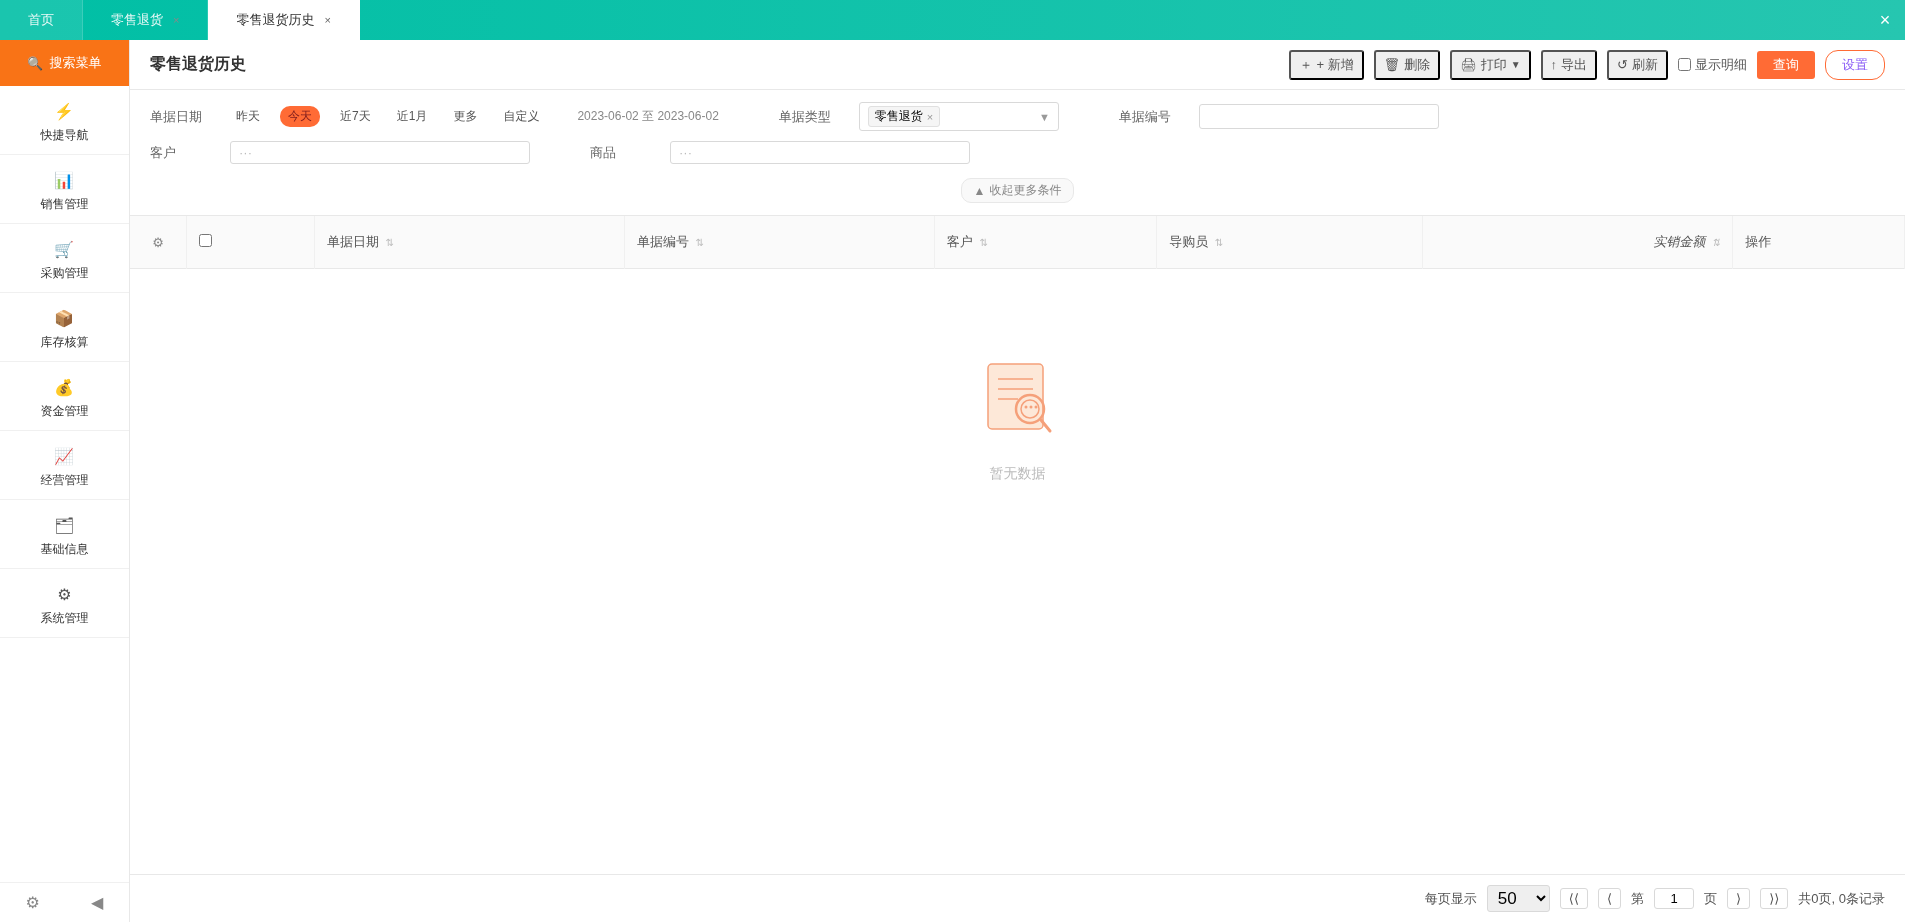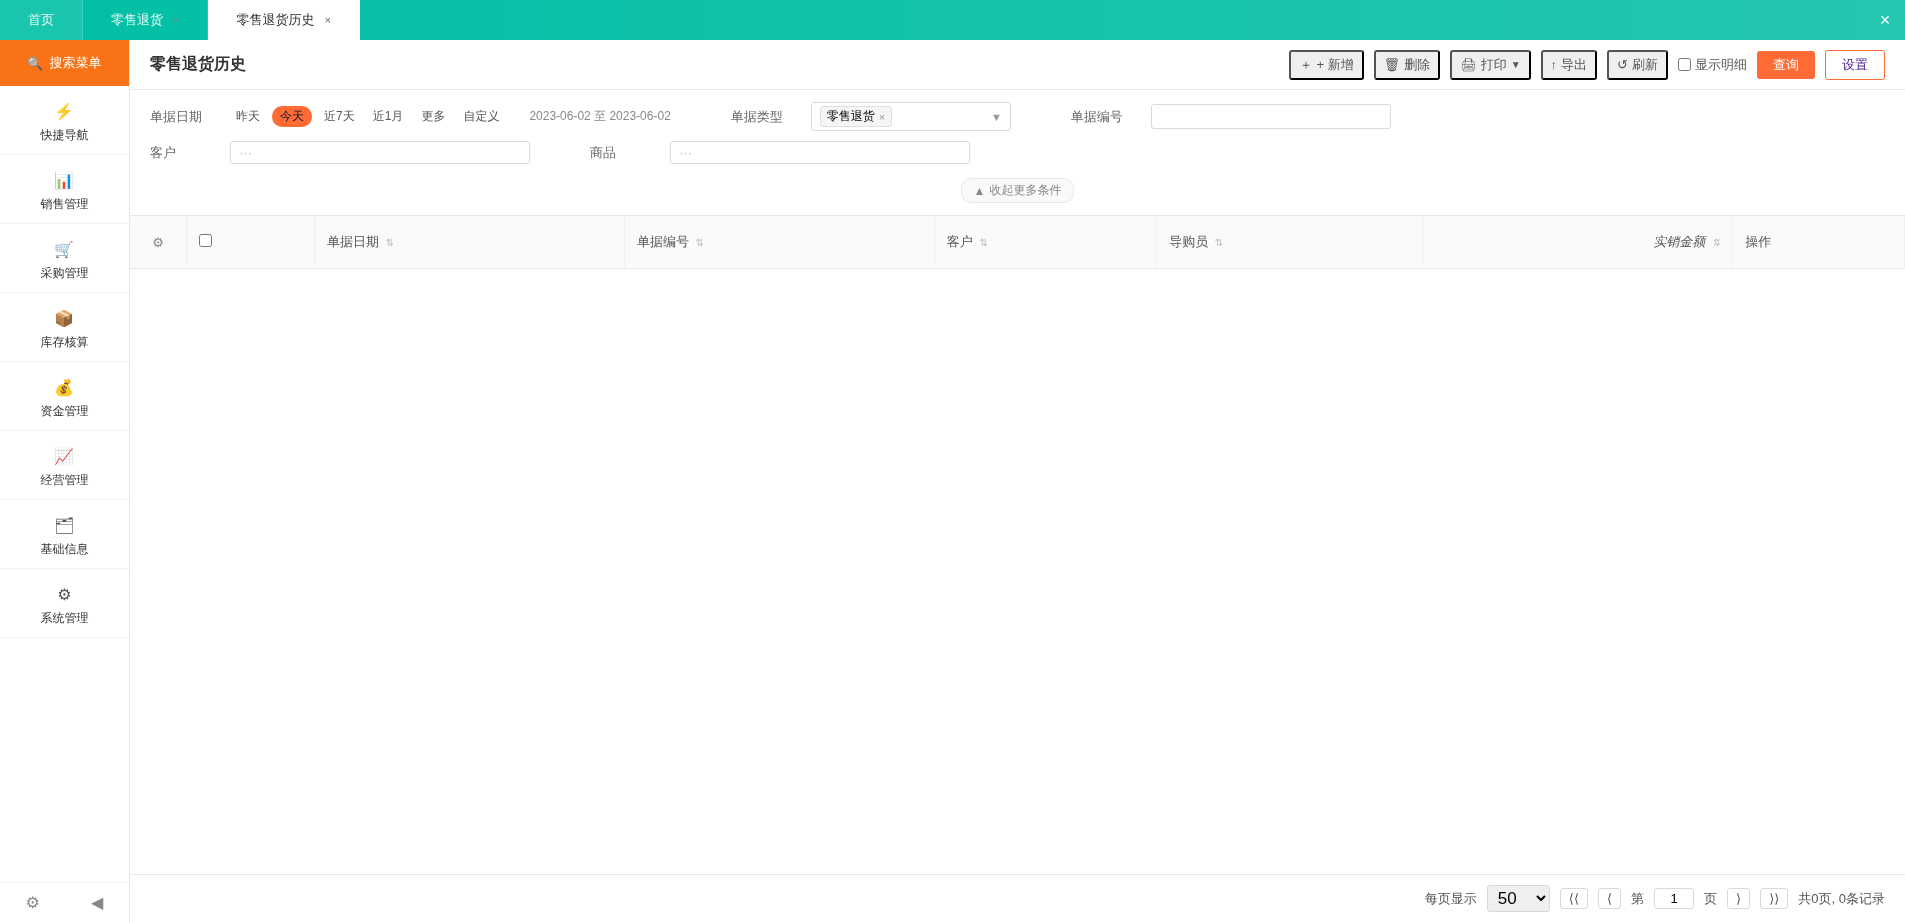--- a/index.html
+++ b/index.html
@@ -161,24 +161,24 @@
       background: #ff6b35;
       color: white;
       border: none;
       padding: 5px 16px;
       border-radius: 3px;
       font-size: 13px;
       cursor: pointer;
     }
     .btn-setting {
       background: #fff;
-      color: #4c1d95;
+      color: #8b5cf6;
       border: 1px solid #ff6b35;
       padding: 5px 16px;
-      border-radius: 3px;
+      border-radius: 13px;
       font-size: 13px;
       cursor: pointer;
     }
     .display-toggle {
       display: flex;
       align-items: center;
       gap: 4px;
       font-size: 13px;
       color: #555;
     }
@@ -199,32 +199,32 @@
     }
     .filter-label {
       font-size: 13px;
       color: #666;
       white-space: nowrap;
       min-width: 60px;
     }
     .date-filters {
       display: flex;
       align-items: center;
-      gap: 6px;
+      gap: 14px;
     }
     .date-btn {
       font-size: 12px;
       color: #555;
       cursor: pointer;
       padding: 2px 6px;
       border-radius: 3px;
     }
     .date-btn.active {
       background: #ff6b35;
-      color: #0f172a;
+      color: #7f1d1d;
       border-radius: 10px;
       padding: 2px 8px;
     }
     .date-range {
       font-size: 12px;
       color: #888;
       margin-left: 18px;
     }
     .filter-select-wrap {
       display: flex;
@@ -547,20 +547,38 @@
             </th>
             <th>
               <span>操作</span>
             </th>
           </tr>
         </thead>
         <tbody>
         </tbody>
       </table>
 
+      <div class="empty-state">
+        <svg class="empty-icon" viewBox="0 0 100 100" xmlns="http://www.w3.org/2000/svg">
+
+          <rect x="20" y="15" width="55" height="65" rx="4" fill="#fde8d8" stroke="#f5a07a" stroke-width="1.5"></rect>
+          <line x1="30" y1="30" x2="65" y2="30" stroke="#f5a07a" stroke-width="1.5"></line>
+          <line x1="30" y1="40" x2="65" y2="40" stroke="#f5a07a" stroke-width="1.5"></line>
+          <line x1="30" y1="50" x2="50" y2="50" stroke="#f5a07a" stroke-width="1.5"></line>
+
+          <circle cx="62" cy="60" r="14" fill="none" stroke="#f5a07a" stroke-width="2.5"></circle>
+          <circle cx="62" cy="60" r="9" fill="#fde8d8" stroke="#f5a07a" stroke-width="1.5"></circle>
+          <line x1="73" y1="71" x2="82" y2="82" stroke="#f5a07a" stroke-width="3" stroke-linecap="round"></line>
+
+          <circle cx="58" cy="58" r="1.5" fill="#f5a07a"></circle>
+          <circle cx="63" cy="58" r="1.5" fill="#f5a07a"></circle>
+          <circle cx="68" cy="58" r="1.5" fill="#f5a07a"></circle>
+        </svg>
+        <span class="empty-text">暂无数据</span>
+      </div>
     </div>
 
     <div class="pagination-bar">
       <span>每页显示</span>
       <select class="page-size-select">
         <option>10</option>
         <option>20</option>
         <option selected="">50</option>
         <option>100</option>
       </select>

